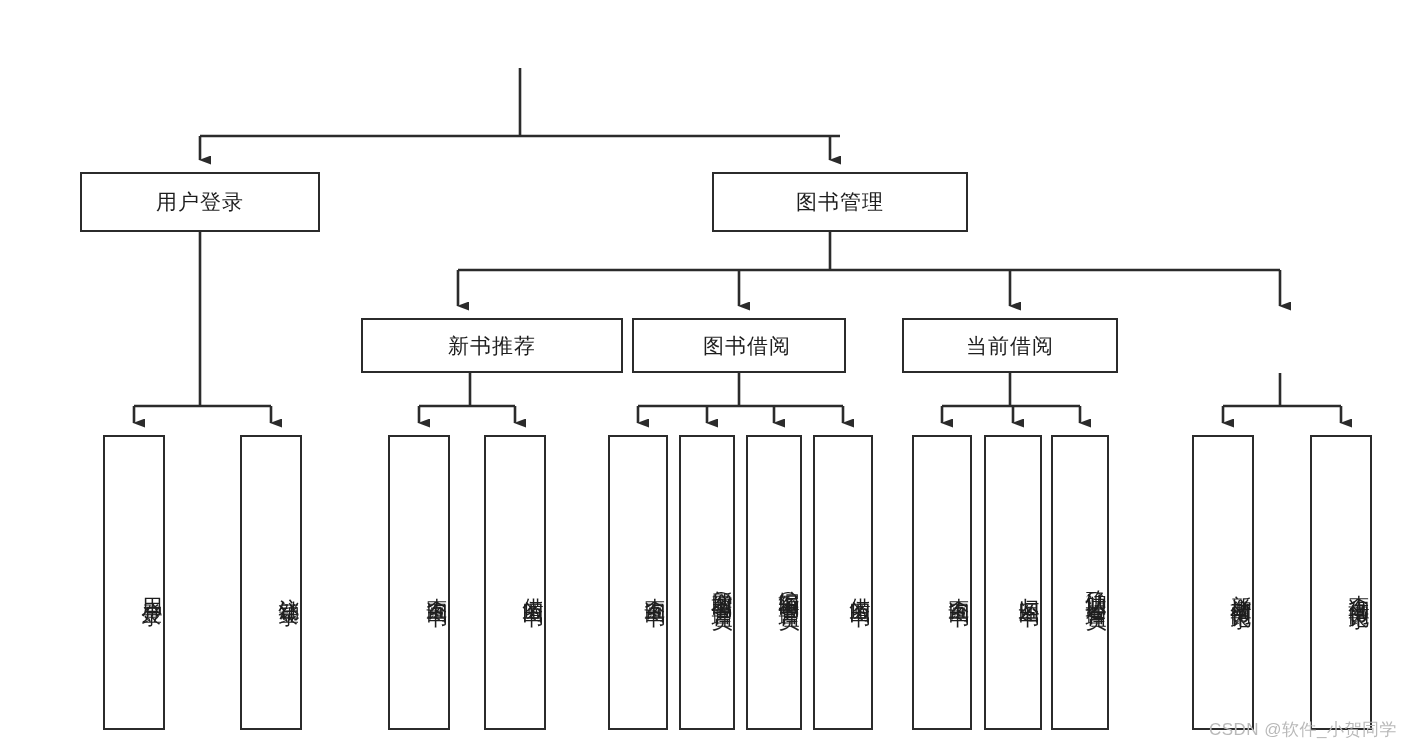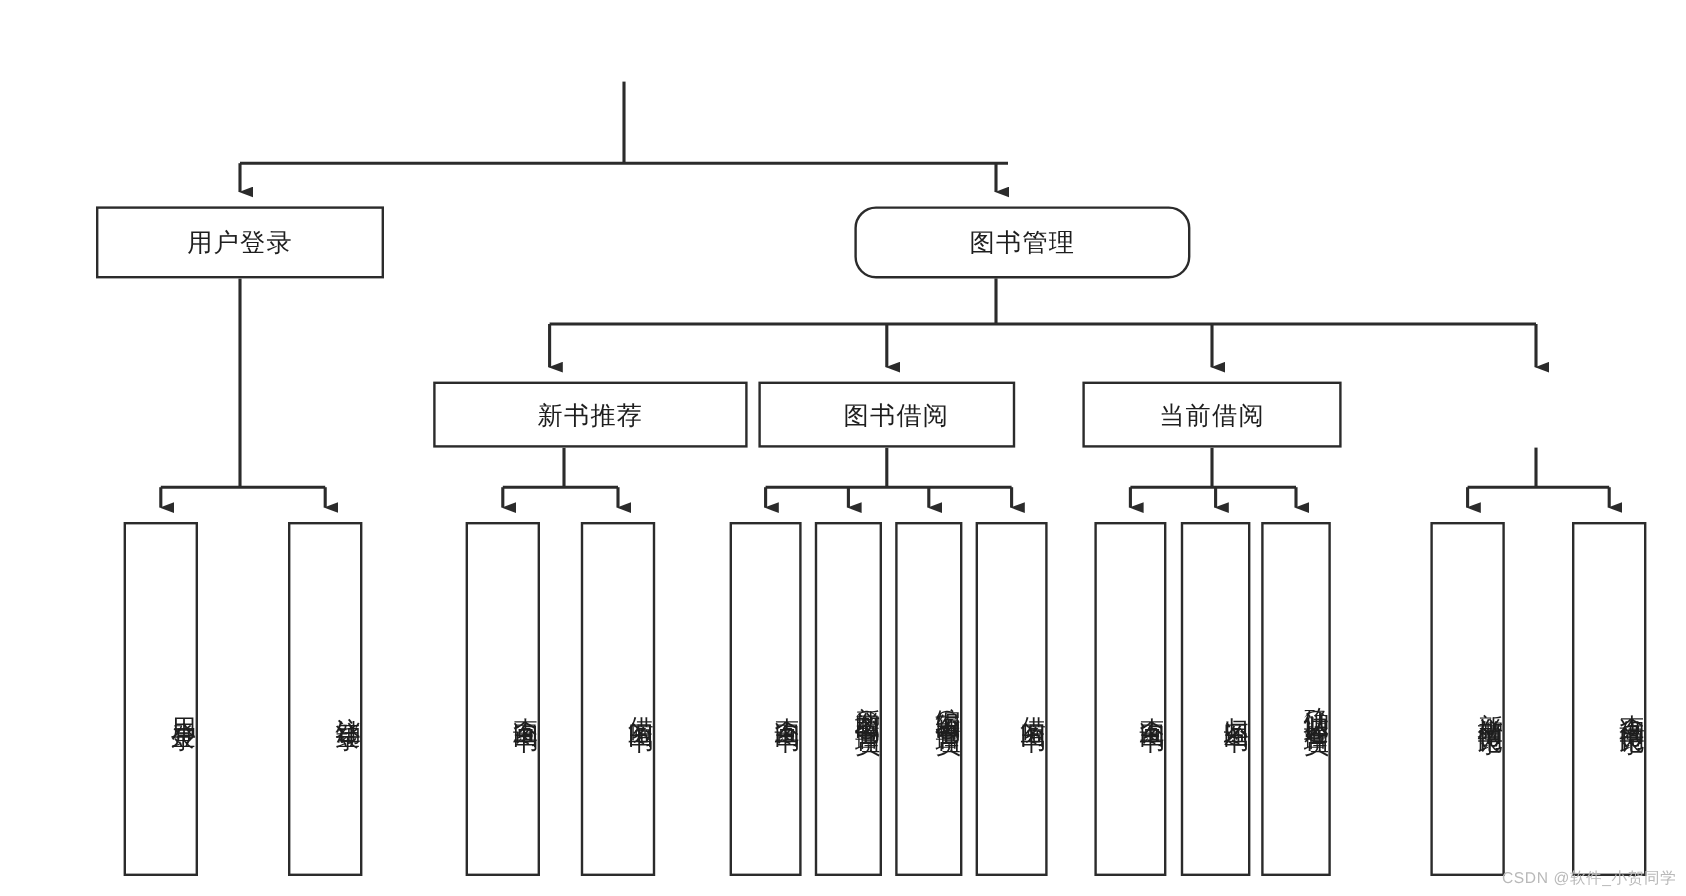--- a/index.html
+++ b/index.html
@@ -50,21 +50,21 @@
   }
   .node.vert .vtext {
     writing-mode: vertical-rl;
     text-orientation: upright;
     white-space: nowrap;
   }
   #watermark {
     position: absolute;
     right: 8px;
     bottom: 6px;
-    font-size: 13px;
+    font-size: 17px;
     color: #b9b9b9;
     letter-spacing: 0.5px;
     white-space: nowrap;
   }
 </style>
 </head>
 <body>
 
 <div id="canvas">
 
@@ -115,21 +115,21 @@
       <path d="M1223,406 L1341,406"></path>
       <path d="M1223,406 L1223,423" marker-end="url(#arrow)"></path>
       <path d="M1341,406 L1341,423" marker-end="url(#arrow)"></path>
     </g>
   </svg>
 
 
   <div class="node horiz" style="left:80px;top:172px;width:240px;height:60px;">
     <span>用户登录</span>
   </div>
-  <div class="node horiz" style="left:712px;top:172px;width:280px;height:60px;border-radius:18px;">
+  <div class="node horiz" style="left:712px;top:172px;width:256px;height:60px;">
     <span>图书管理</span>
   </div>
 
   <div class="node horiz" style="left:361px;top:318px;width:262px;height:55px;">
     <span>新书推荐</span>
   </div>
   <div class="node horiz" style="left:632px;top:318px;width:214px;height:55px;padding-left:16px;">
     <span>图书借阅</span>
   </div>
   <div class="node horiz" style="left:902px;top:318px;width:216px;height:55px;">

